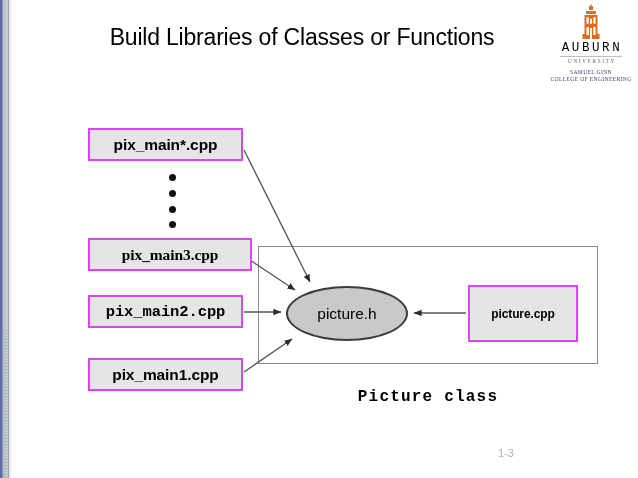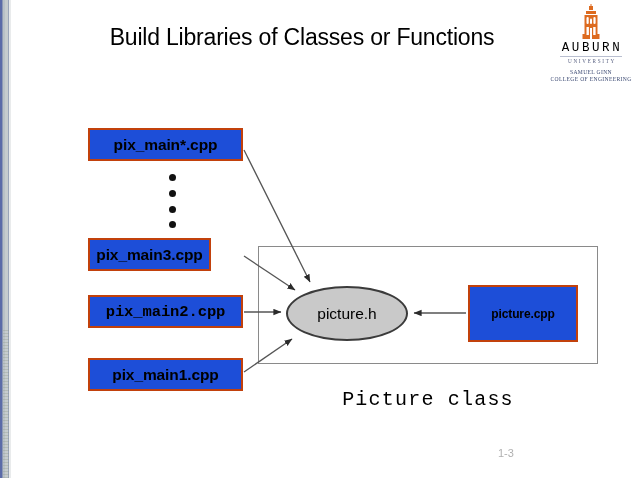--- a/index.html
+++ b/index.html
@@ -113,35 +113,35 @@
   #diagram {
     position: absolute;
     left: 0;
     top: 0;
     width: 638px;
     height: 478px;
   }
 
   .dgm-box {
     position: absolute;
-    background: #1d4ed8;
-    border: 2px solid #c2410c;
+    background: #e5e5e5;
+    border: 2px solid #d946ef;
     box-sizing: border-box;
     color: #000000;
     font-family: "Liberation Sans", sans-serif;
     font-weight: bold;
     font-size: 15.5px;
     display: flex;
     align-items: center;
     justify-content: center;
     letter-spacing: -0.1px;
   }
 
   #box-main-star { left: 88px;  top: 128px; width: 155px; height: 33px; }
-  #box-main3     { left: 88px;  top: 238px; width: 123px; height: 33px; }
+  #box-main3     { left: 88px;  top: 238px; width: 164px; height: 33px; font-family: Liberation Serif, serif; }
   #box-main2     { left: 88px;  top: 295px; width: 155px; height: 33px; font-family: Liberation Mono, monospace; }
   #box-main1     { left: 88px;  top: 358px; width: 155px; height: 33px; }
   #box-picture-cpp { left: 468px; top: 285px; width: 110px; height: 57px;
                      font-size: 12px; }
 
   #dots {
     position: absolute;
     left: 166px;
     top: 174px;
     width: 14px;
@@ -187,22 +187,22 @@
     color: #000000;
   }
 
   #class-label {
     position: absolute;
     left: 258px;
     top: 388px;
     width: 340px;
     text-align: center;
     font-family: "Liberation Mono", monospace;
-    font-weight: normal;
-    font-size: 20px;
+    font-weight: bold;
+    font-size: 16px;
     letter-spacing: 1.2px;
     color: #000000;
   }
 
   #page-number {
     position: absolute;
     left: 498px;
     top: 447px;
     font-family: "Liberation Sans", sans-serif;
     font-size: 11px;

